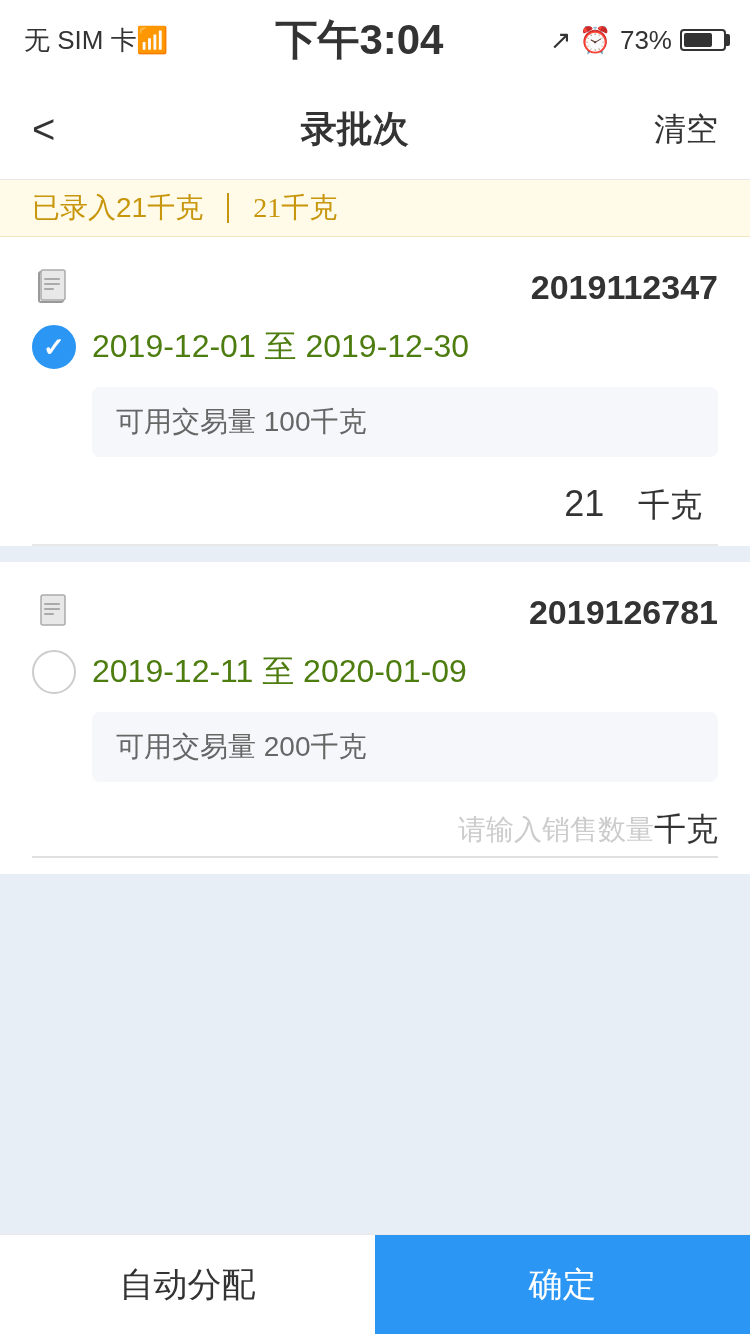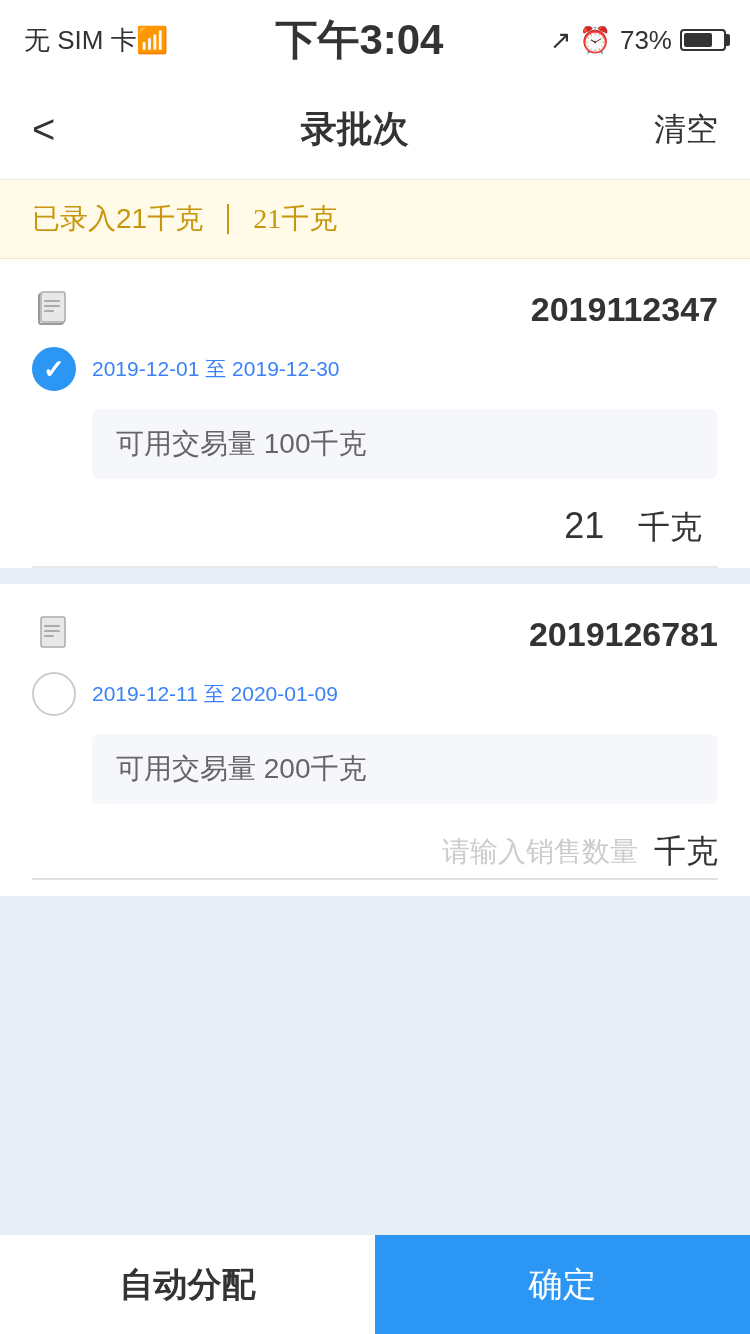--- a/index.html
+++ b/index.html
@@ -77,21 +77,21 @@
       text-align: right;
     }
     .nav-action {
       font-size: 32px;
       color: #333;
     }
 
     
     .info-banner {
       background: #fffbe8;
-      padding: 20px 32px;
+      padding: 9px 32px;
       display: flex;
       align-items: center;
       gap: 24px;
       border-bottom: 1px solid #f0e8c0;
     }
     .info-banner .label {
       font-size: 28px;
       color: #c8960c;
     }
     .info-banner .divider {
@@ -157,22 +157,22 @@
       background: #2b96f3;
       border-color: #2b96f3;
     }
     .radio-circle.checked::after {
       content: '✓';
       color: #fff;
       font-size: 26px;
       font-weight: bold;
     }
     .batch-date {
-      font-size: 21px;
-      color: #3b82f6;
+      font-size: 32px;
+      color: #4d7c0f;
     }
 
     .batch-available {
       margin: 10px 32px 10px 92px;
       background: #f5f7fa;
       border-radius: 8px;
       padding: 16px 24px;
       font-size: 28px;
       color: #666;
     }
@@ -209,21 +209,20 @@
       height: 16px;
       background: #e8eef5;
     }
 
     
     .input-row {
       display: flex;
       align-items: center;
       justify-content: flex-end;
       padding: 16px 32px 0 32px;
-      gap: 16px;
       position: relative;
     }
     .input-field {
       background: transparent;
       border: none;
       outline: none;
       font-size: 28px;
       color: #ccc;
       text-align: right;
       flex: 1;
@@ -262,21 +261,20 @@
     .btn-auto {
       flex: 1;
       display: flex;
       align-items: center;
       justify-content: center;
       font-size: 34px;
       color: #333;
       background: #fff;
       border: none;
       cursor: pointer;
-      font-weight: bold;
     }
     .btn-confirm {
       flex: 1;
       display: flex;
       align-items: center;
       justify-content: center;
       font-size: 34px;
       color: #fff;
       background: #2b96f3;
       border: none;

